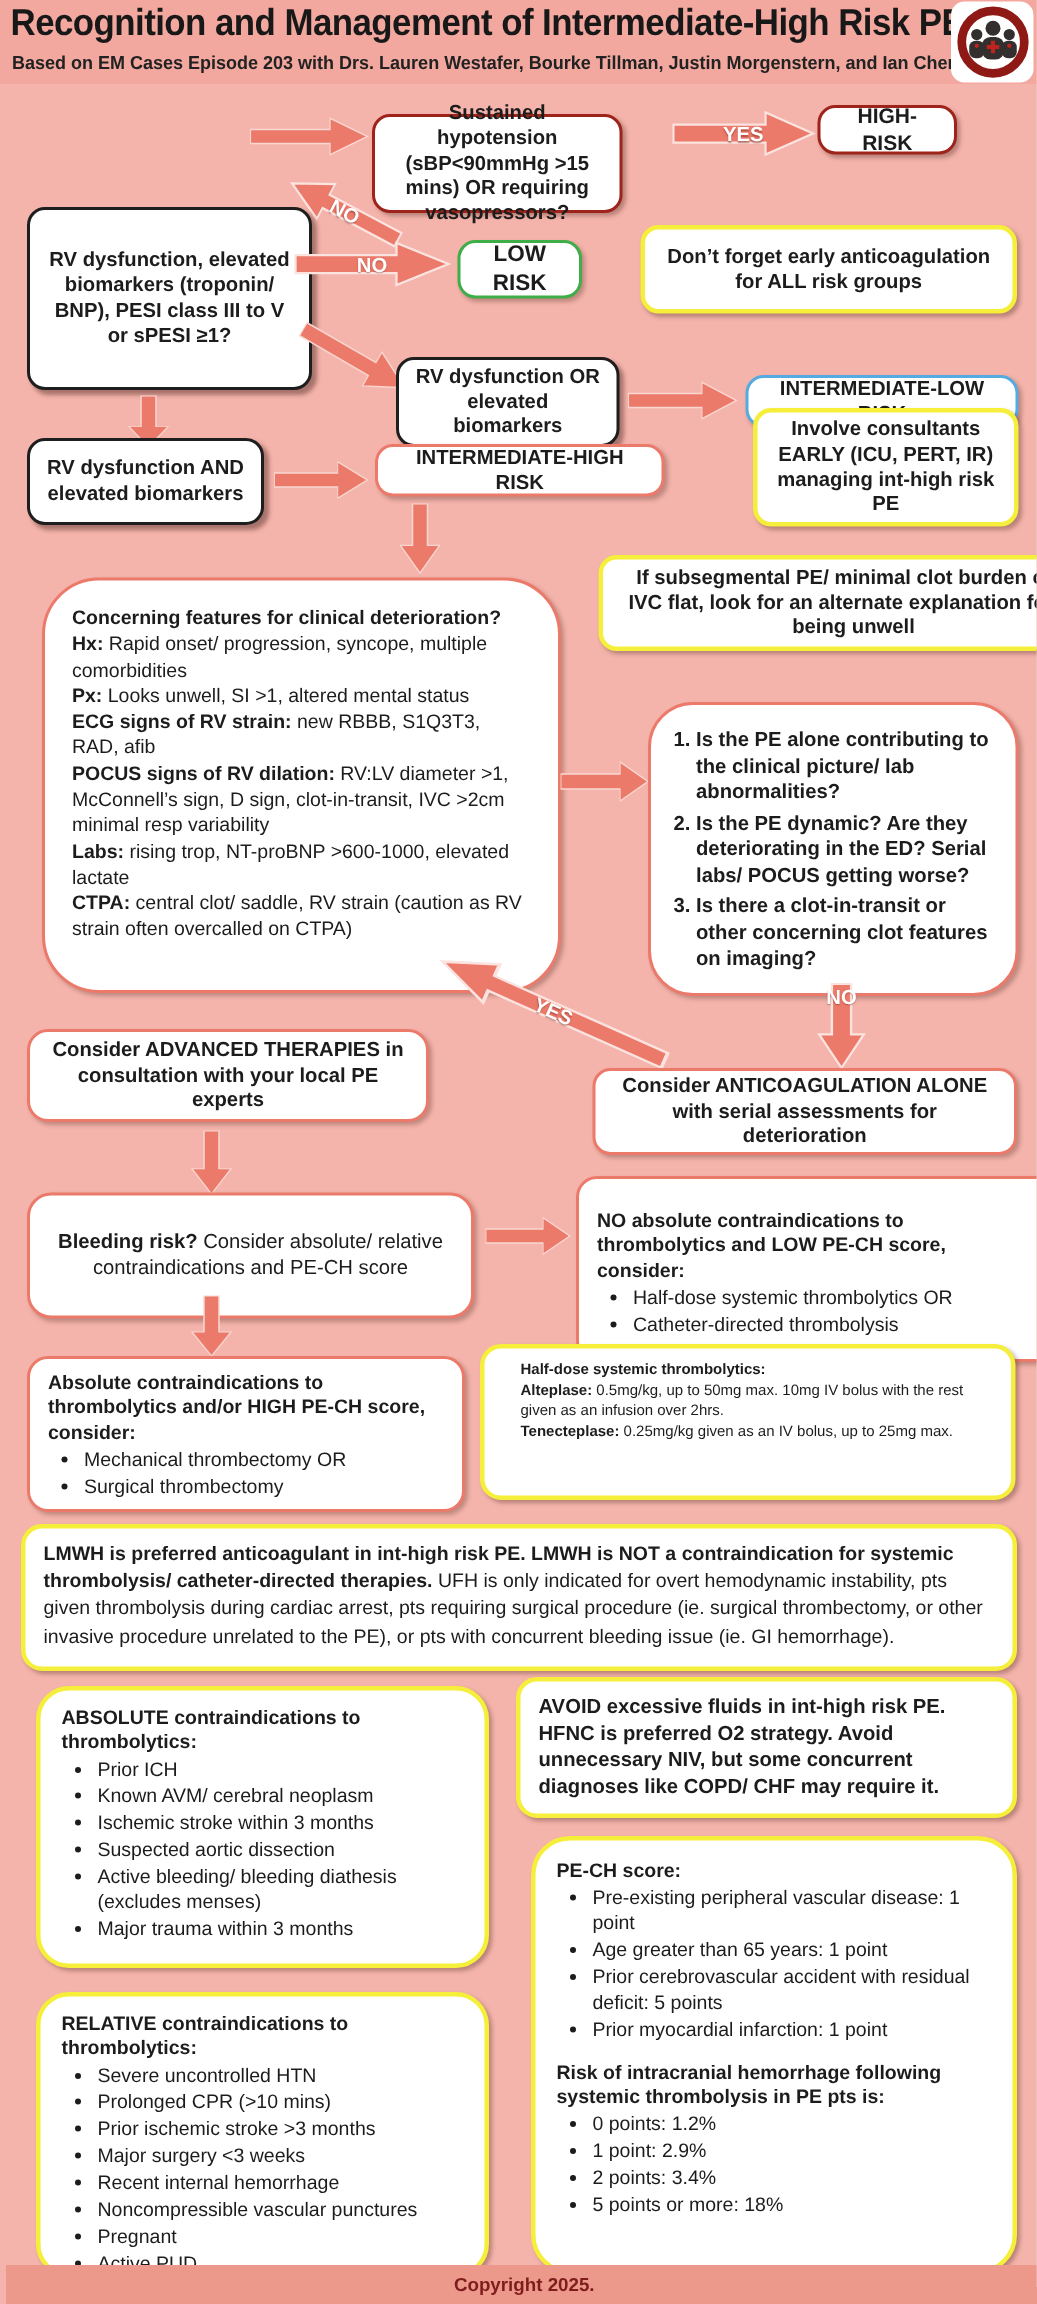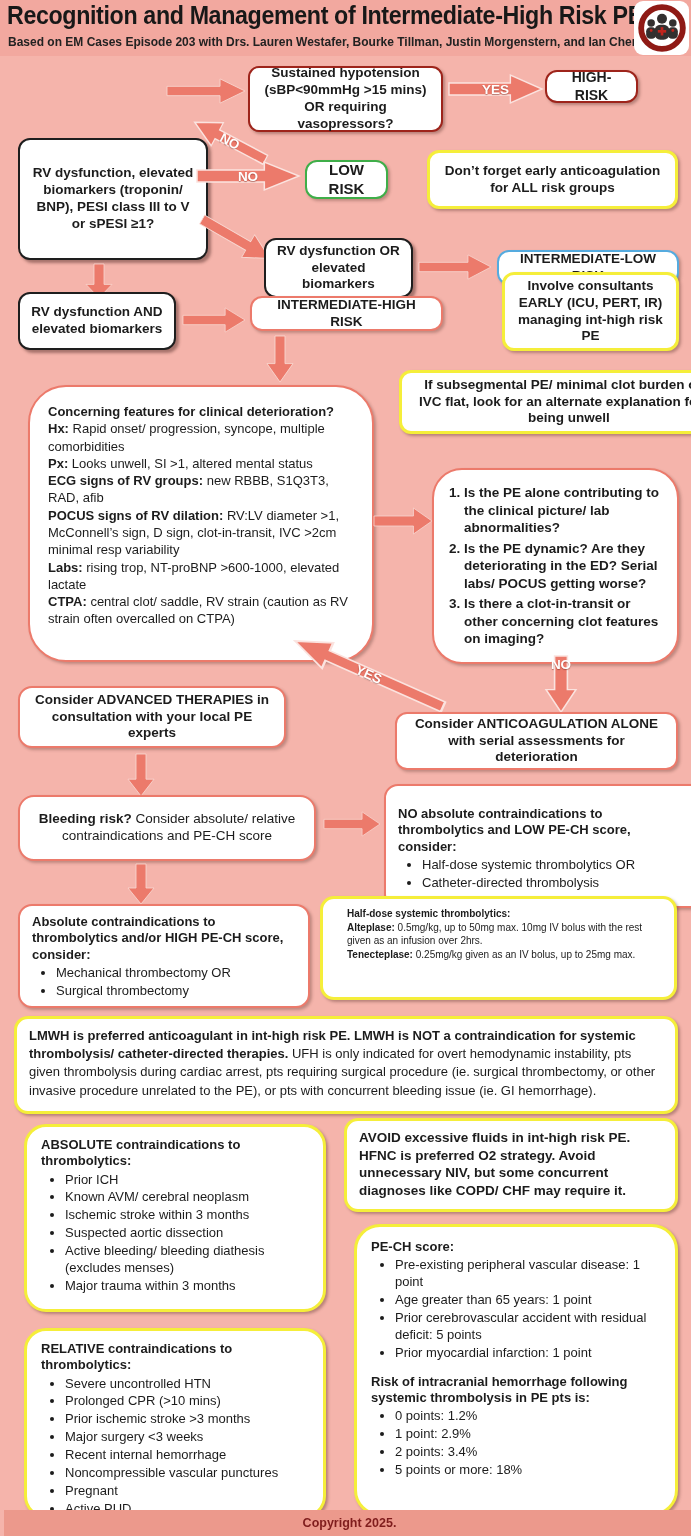--- a/index.html
+++ b/index.html
@@ -54,21 +54,21 @@
       <circle cx="17" cy="33" r="1.7" fill="#c0231c"></circle>
       <circle cx="43" cy="33" r="1.7" fill="#c0231c"></circle>
     </svg>
   </div>
 
   <div class="arrow" style="left:167px;top:77px;width:78px;height:28px;">
     <svg viewBox="0 0 100 30" preserveAspectRatio="none">
         <polygon points="0,10 68,10 68,2 100,15 68,28 68,20 0,20" fill="#ec7a6b" stroke="#f8d7d1" stroke-width="1"></polygon>
       </svg>
   </div>
-  <div class="box dr" style="left:248px;top:66px;width:195px;height:66px;border-radius:11px;">Sustained hypotension (sBP&lt;90mmHg &gt;15 mins) OR requiring vasopressors?</div>
+  <div class="box dr" style="left:248px;top:76px;width:167px;height:66px;">Sustained hypotension (sBP&lt;90mmHg &gt;15 mins) OR requiring vasopressors?</div>
   <div class="arrow" style="left:449px;top:74px;width:93px;height:30px;">
     <svg viewBox="0 0 100 30" preserveAspectRatio="none">
         <polygon points="0,9 66,9 66,1 100,15 66,29 66,21 0,21" fill="#ec7a6b" stroke="#fbe3df" stroke-width="1.5"></polygon>
       </svg>
     <span class="albl">YES</span>
   </div>
   <div class="box dr" style="left:545px;top:70px;width:93px;height:33px;font-size:14px;">HIGH-RISK</div>
 
   <div class="arrow" style="left:190px;top:126px;width:80px;height:30px;transform:rotate(28deg);">
     <svg viewBox="0 0 100 30" preserveAspectRatio="none">
@@ -118,21 +118,21 @@
     <svg viewBox="0 0 30 60" preserveAspectRatio="none">
         <polygon points="10,0 20,0 20,36 28,36 15,60 2,36 10,36" fill="#ec7a6b" stroke="#f8d7d1" stroke-width="1"></polygon>
       </svg>
   </div>
   <div class="box ye" style="left:399px;top:370px;width:340px;height:64px;">If subsegmental PE/ minimal clot burden or if IVC flat, look for an alternate explanation for pt being unwell</div>
 
   <div class="box sa left" style="left:28px;top:385px;width:346px;height:277px;border-radius:38px;padding:16px 18px;font-size:13px;line-height:1.33;">
     <div class="ttl">Concerning features for clinical deterioration?</div>
     <div><b>Hx:</b><span> Rapid onset/ progression, syncope, multiple comorbidities</span></div>
     <div><b>Px:</b><span> Looks unwell, SI &gt;1, altered mental status</span></div>
-    <div><b>ECG signs of RV groups:</b><span> new RBBB, S1Q3T3, RAD, afib</span></div>
+    <div><b>ECG signs of RV strain:</b><span> new RBBB, S1Q3T3, RAD, afib</span></div>
     <div><b>POCUS signs of RV dilation:</b><span> RV:LV diameter &gt;1, McConnell’s sign, D sign, clot-in-transit, IVC &gt;2cm minimal resp variability</span></div>
     <div><b>Labs:</b><span> rising trop, NT-proBNP &gt;600-1000, elevated lactate</span></div>
     <div><b>CTPA:</b><span> central clot/ saddle, RV strain (caution as RV strain often overcalled on CTPA)</span></div>
   </div>
 
   <div class="arrow" style="left:374px;top:506px;width:58px;height:30px;">
     <svg viewBox="0 0 100 30" preserveAspectRatio="none">
         <polygon points="0,10 68,10 68,2 100,15 68,28 68,20 0,20" fill="#ec7a6b" stroke="#f8d7d1" stroke-width="1"></polygon>
       </svg>
   </div>
@@ -161,21 +161,21 @@
 
   <div class="box sa" style="left:18px;top:686px;width:268px;height:62px;border-radius:14px;">Consider ADVANCED THERAPIES in consultation with your local PE experts</div>
   <div class="box sa" style="left:395px;top:712px;width:283px;height:58px;border-radius:12px;">Consider ANTICOAGULATION ALONE with serial assessments for deterioration</div>
 
   <div class="arrow" style="left:126px;top:754px;width:30px;height:42px;">
     <svg viewBox="0 0 30 60" preserveAspectRatio="none">
         <polygon points="10,0 20,0 20,36 28,36 15,60 2,36 10,36" fill="#ec7a6b" stroke="#f8d7d1" stroke-width="1"></polygon>
       </svg>
   </div>
 
-  <div class="box sa" style="left:18px;top:795px;width:298px;height:66px;border-radius:16px;font-weight:400;">
+  <div class="box sa" style="left:18px;top:795px;width:298px;height:84px;border-radius:16px;font-weight:400;">
     <div><b>Bleeding risk?</b><span> Consider absolute/ relative contraindications and PE-CH score</span></div>
   </div>
   <div class="arrow" style="left:324px;top:810px;width:56px;height:28px;">
     <svg viewBox="0 0 100 30" preserveAspectRatio="none">
         <polygon points="0,10 68,10 68,2 100,15 68,28 68,20 0,20" fill="#ec7a6b" stroke="#f8d7d1" stroke-width="1"></polygon>
       </svg>
   </div>
   <div class="box sa left" style="left:384px;top:784px;width:321px;height:124px;border-radius:14px;padding:20px 12px;font-size:13px;">
     <div class="ttl">NO absolute contraindications to thrombolytics and LOW PE-CH score, consider:</div>
     <ul>

